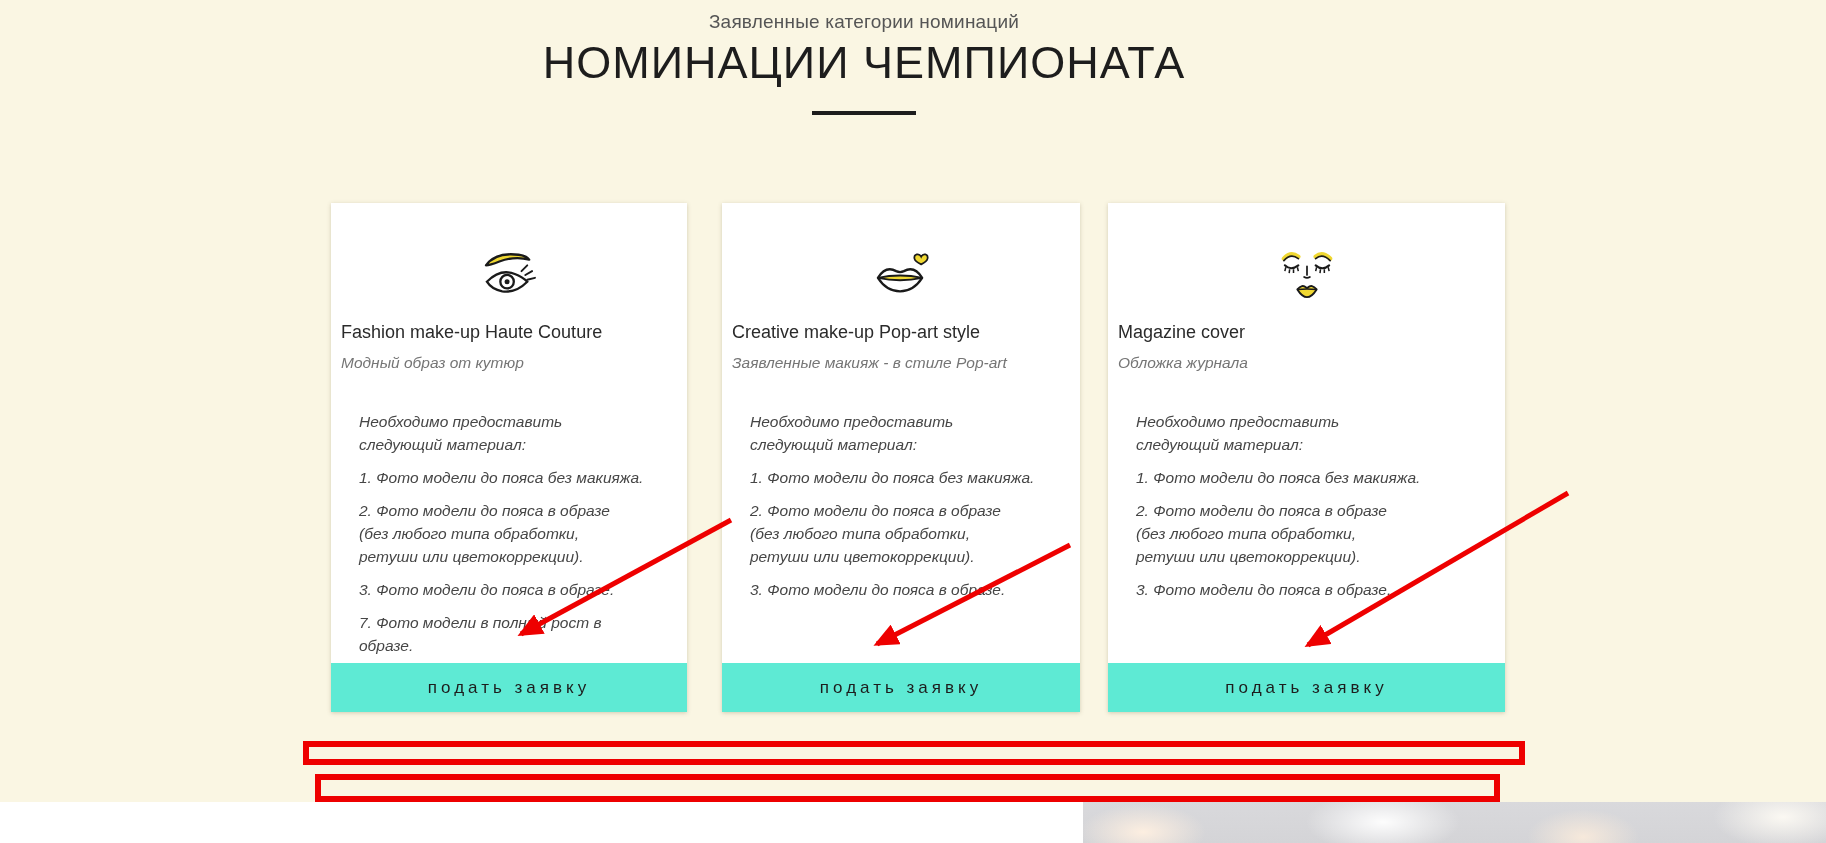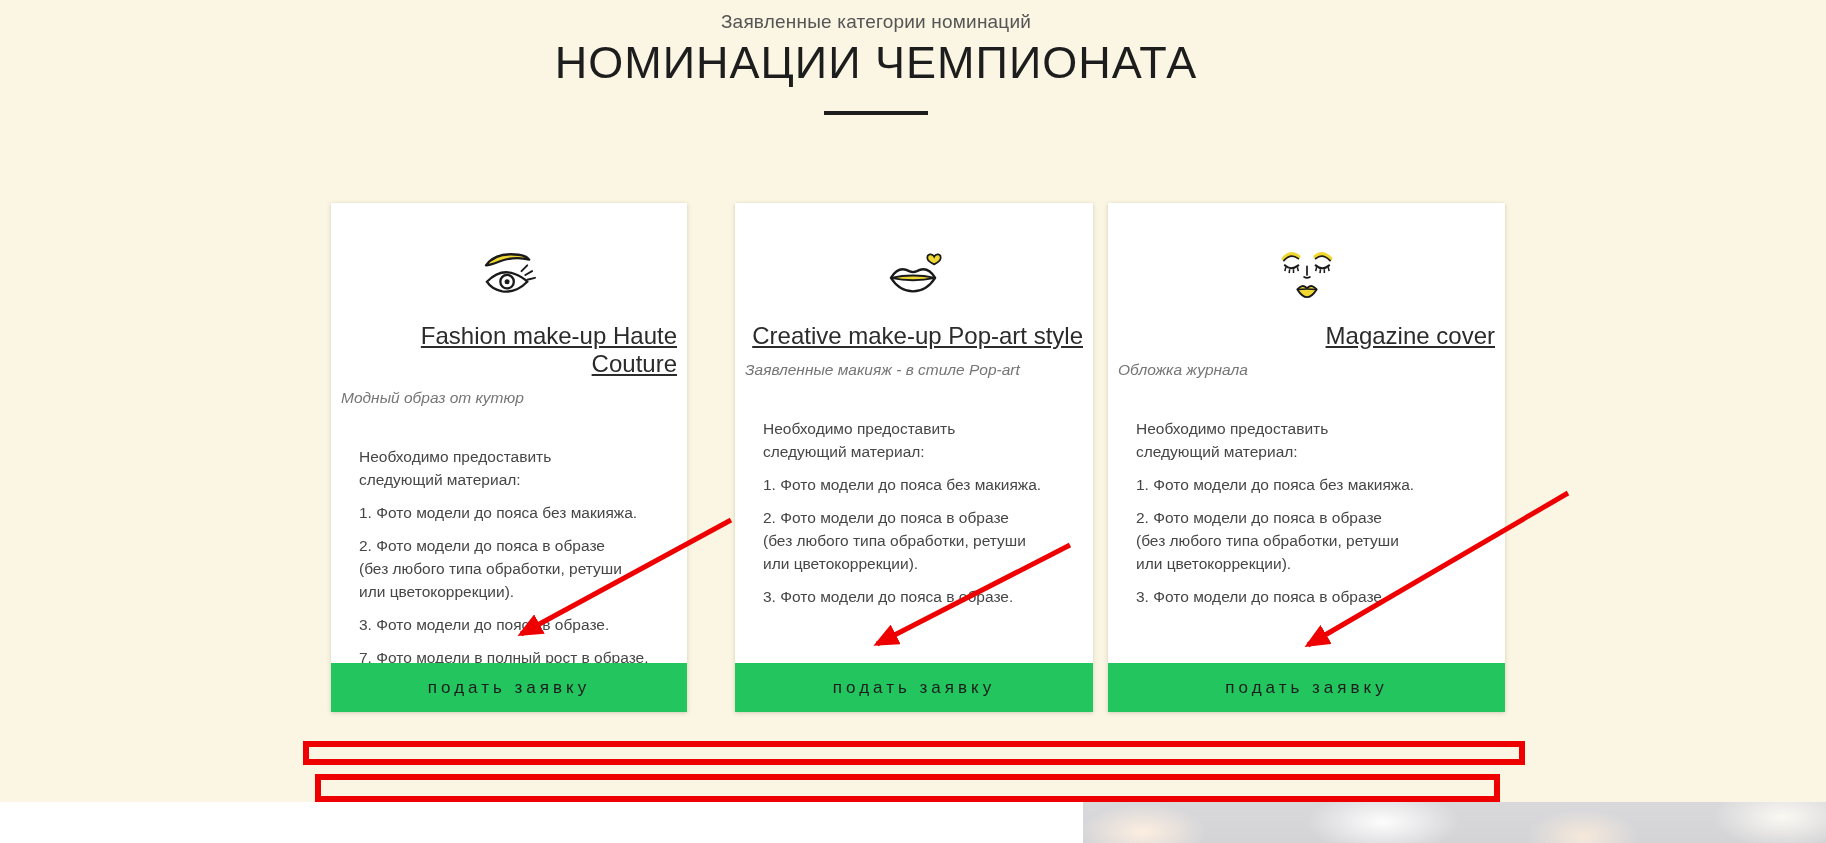--- a/index.html
+++ b/index.html
@@ -2,42 +2,42 @@
 <html><head>
 <meta charset="utf-8">
 <style>
   html,body{margin:0;padding:0;background:#fff;}
   .page{
     position:relative;width:1826px;height:843px;overflow:hidden;
     background:#faf6e3;
     font-family:"Liberation Sans","DejaVu Sans",sans-serif;
   }
   
-  .header{position:absolute;top:0;left:12px;width:1728px;text-align:center;}
+  .header{position:absolute;top:0;left:0;width:1728px;text-align:center;}
   .section-subtitle{margin-top:11px;font-size:19px;color:#555;letter-spacing:.2px;}
   .section-title{margin:4px 17px 0;font-size:45px;font-weight:400;color:#1d1d1d;letter-spacing:1px;line-height:1.15;}
   .divider{width:104px;height:4px;background:#1d1d1d;margin:22px auto 0;}
   
   .card{
     position:absolute;top:203px;height:509px;background:#ffffff;
     box-shadow:0 1px 4px rgba(90,80,40,.25);
   }
   .card-1{left:331px;width:356px;}
-  .card-2{left:722px;width:358px;margin-left:13px;}
+  .card-2{left:722px;width:358px;}
   .card-3{left:1108px;width:397px;}
   .icon-wrap{margin-top:46px;height:50px;text-align:center;}
-  .card-title{margin:23px 10px 0;text-align:right;font-size:24px;color:#2b2b2b;font-weight:400;text-decoration:underline;}
+  .card-title{margin:23px 10px 0;text-align:left;font-size:18px;color:#2b2b2b;font-weight:400;}
   .card-subtitle{margin:11px 10px 0;text-align:left;font-size:15.5px;font-style:italic;color:#757575;}
   .card-body{margin:38px 0 0;padding:0 28px;font-size:15.5px;line-height:23px;color:#464646;text-align:left;}
-  .card-body p{margin:0 0 10px;}
+  .card-body p{margin:0 0 10px;font-style:italic;}
   .intro{max-width:232px;margin-bottom:11px;}
   .item-narrow{max-width:268px;}
   .submit-btn{
     position:absolute;left:0;bottom:0;width:100%;height:49px;
-    background:#22c55e;border:none;cursor:pointer;
+    background:#5eead4;border:none;cursor:pointer;
     font-family:inherit;font-size:17px;color:#1d1d1d;letter-spacing:4px;
   }
   
   .bottom-band{position:absolute;left:0;top:802px;width:1826px;height:41px;background:#ffffff;}
   .photo-strip{
     position:absolute;left:1083px;top:0;width:743px;height:41px;
     background:
       radial-gradient(ellipse 90px 40px at 60px 30px, rgba(255,240,225,.95), rgba(255,240,225,0) 70%),
       radial-gradient(ellipse 110px 45px at 300px 20px, rgba(255,255,255,.95), rgba(255,255,255,0) 70%),
       radial-gradient(ellipse 80px 40px at 500px 35px, rgba(255,238,220,.8), rgba(255,238,220,0) 70%),

